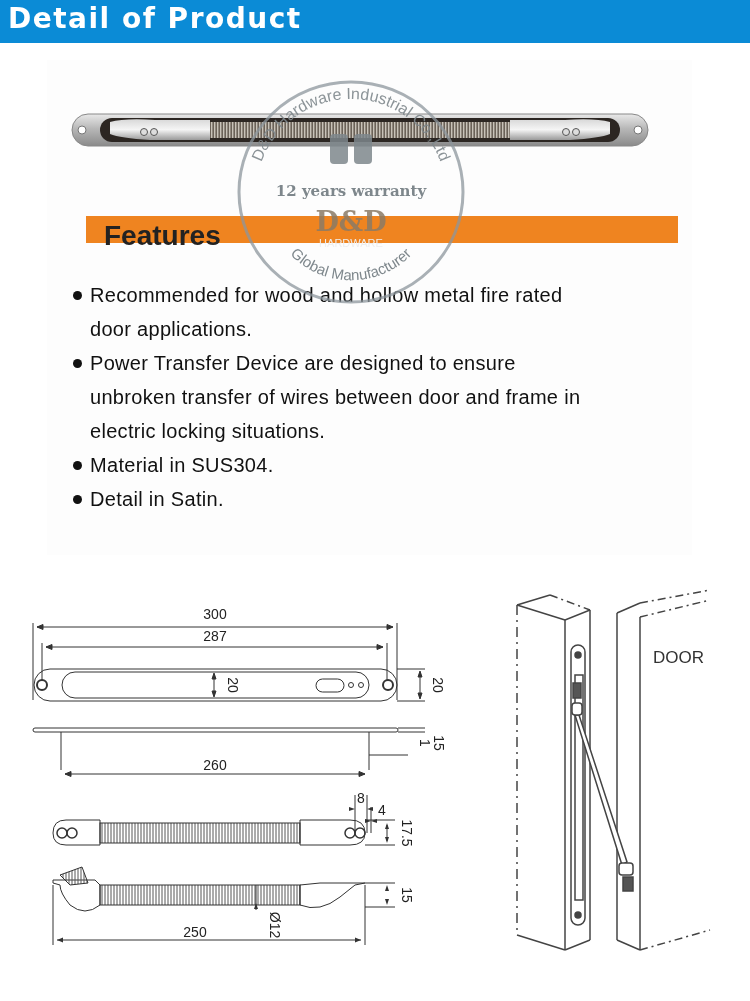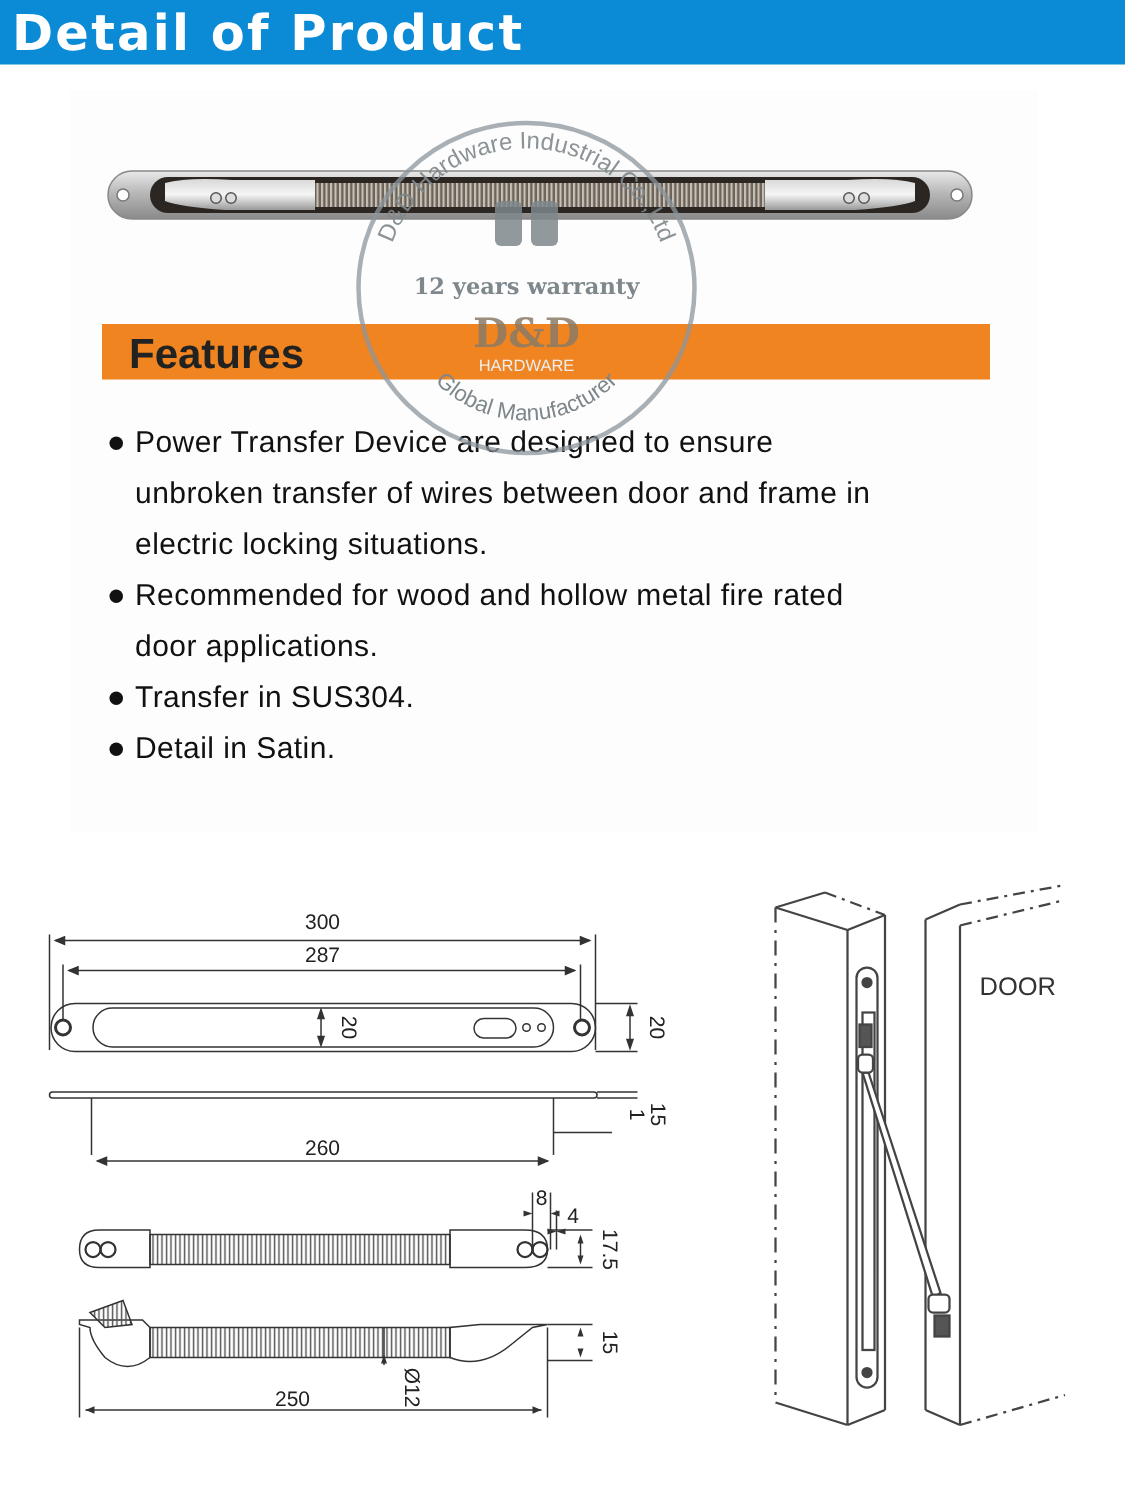--- a/index.html
+++ b/index.html
@@ -6,31 +6,31 @@
   html, body { width: 750px; height: 1001px; background: #ffffff; overflow: hidden; }
   body { position: relative; font-family: "Liberation Sans", sans-serif; color: #222; }
 
   .header-bar {
     position: absolute; left: 0; top: 0; width: 750px; height: 43px;
     background: #0b8bd6;
   }
   .header-title {
     position: absolute; left: 8px; top: 2px;
     font-family: "DejaVu Sans", sans-serif; font-weight: bold;
-    font-size: 33px; letter-spacing: 1.5px; color: #ffffff;
+    font-size: 28px; letter-spacing: 1.5px; color: #ffffff;
   }
 
   .features-panel {
     position: absolute; left: 47px; top: 60px; width: 645px; height: 495px;
     background: #fdfdfd;
   }
   .product-photo { position: absolute; left: 70px; top: 100px; width: 580px; height: 70px; }
 
   .features-band {
-    position: absolute; left: 68px; top: 216px; width: 592px; height: 37px;
+    position: absolute; left: 86px; top: 216px; width: 592px; height: 27px;
     background: #ef8420;
   }
   .features-title {
     position: absolute; left: 18px; top: 4px;
     font-family: "Liberation Sans", sans-serif; font-weight: bold;
     font-size: 28px; color: #222;
   }
 
   .feature-list { position: absolute; left: 70px; top: 278px; width: 600px; list-style: none; }
   .feature-item {
@@ -87,32 +87,32 @@
   <circle cx="506" cy="32" r="3.5" fill="#ddd" stroke="#555"></circle>
 </svg>
 
 <div class="features-band">
   <div class="features-title">Features</div>
 </div>
 
 <ul class="feature-list">
   <li class="feature-item">
     <span class="feature-bullet"></span>
+    <div>Recommended for wood and hollow metal fire rated</div>
+    <div>door applications.</div>
+  </li>
+  <li class="feature-item">
+    <span class="feature-bullet"></span>
     <div>Power Transfer Device are designed to ensure</div>
     <div>unbroken transfer of wires between door and frame in</div>
     <div>electric locking situations.</div>
   </li>
   <li class="feature-item">
     <span class="feature-bullet"></span>
-    <div>Recommended for wood and hollow metal fire rated</div>
-    <div>door applications.</div>
-  </li>
-  <li class="feature-item">
-    <span class="feature-bullet"></span>
-    <div>Transfer in SUS304.</div>
+    <div>Material in SUS304.</div>
   </li>
   <li class="feature-item">
     <span class="feature-bullet"></span>
     <div>Detail in Satin.</div>
   </li>
 </ul>
 
 <svg class="watermark" viewBox="0 0 250 230">
   <defs>
     <path id="arcTop" d="M30 120 A95 95 0 0 1 220 120"></path>

